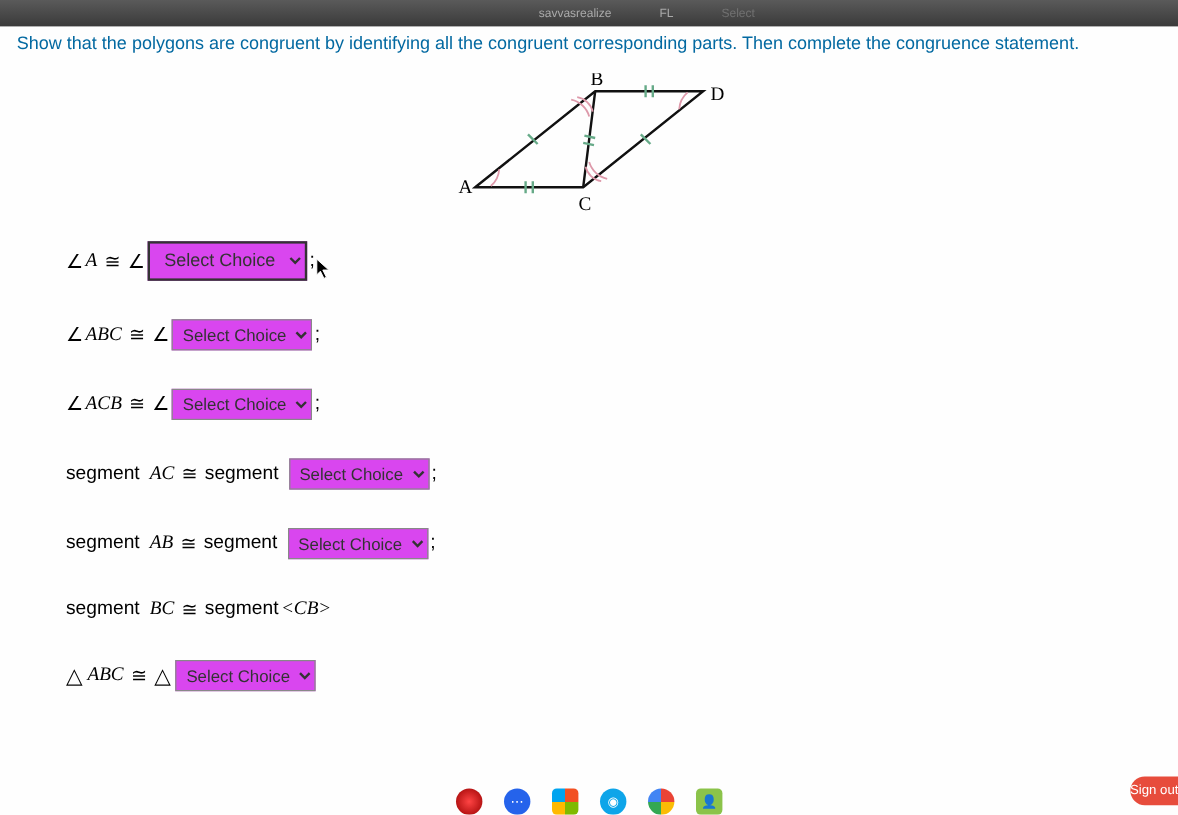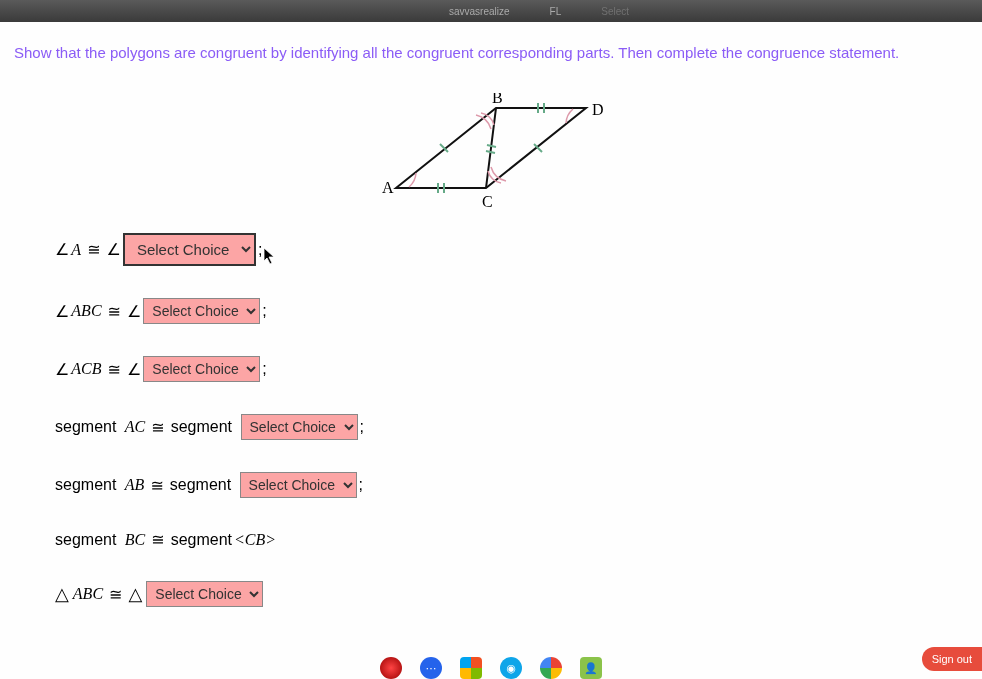--- a/index.html
+++ b/index.html
@@ -15,23 +15,23 @@
       height: 22px;
       background: linear-gradient(180deg, #5a5a5a 0%, #3a3a3a 100%);
       display: flex;
       align-items: center;
       color: #aaa;
       font-size: 10px;
       padding: 0 10px;
     }
     .top-bar .center { position: absolute; left: 50%; transform: translateX(-50%); display: flex; gap: 40px; margin-left: 48px; }
     .question {
-      padding: 20px 14px;
+      padding: 4px 14px;
       font-size: 15px;
-      color: #8b5cf6;
+      color: #0369a1;
       line-height: 1.4;
     }
     .diagram-wrap {
       width: 100%;
       display: flex;
       justify-content: center;
       margin-top: 10px;
       margin-bottom: 20px;
     }
     .answers {
@@ -46,21 +46,21 @@
       position: relative;
     }
     .math { font-style: italic; font-family: 'Times New Roman', serif; }
     .angle { font-family: 'Times New Roman', serif; font-style: normal; }
     .congr { font-family: 'Times New Roman', serif; padding: 0 4px; }
     .tri { font-family: 'Times New Roman', serif; font-size: 18px; padding-right: 2px;}
     select {
       font-size: 14px;
       padding: 3px 4px;
       border: 1px solid #888;
-      background: #fca5a5;
+      background: #d946ef;
       color: #333;
     }
     .cursor {
       position: absolute;
       width: 14px;
       height: 18px;
       pointer-events: none;
     }
     .taskbar {
       position: absolute;
@@ -78,21 +78,21 @@
       display: flex; align-items: center; justify-content: center;
       font-size: 11px; color: white;
     }
     .signout {
       position: absolute;
       right: 0;
       bottom: 8px;
       background: #e74c3c;
       color: white;
       font-size: 11px;
-      padding: 6px 10px;
+      padding: 6px 0;
       border-radius: 14px 0 0 14px;
     }
   </style>
 </head>
 <body>
 
 <div class="top-bar">
   <div class="center">
     <span>savvasrealize</span>
     <span>FL</span>

